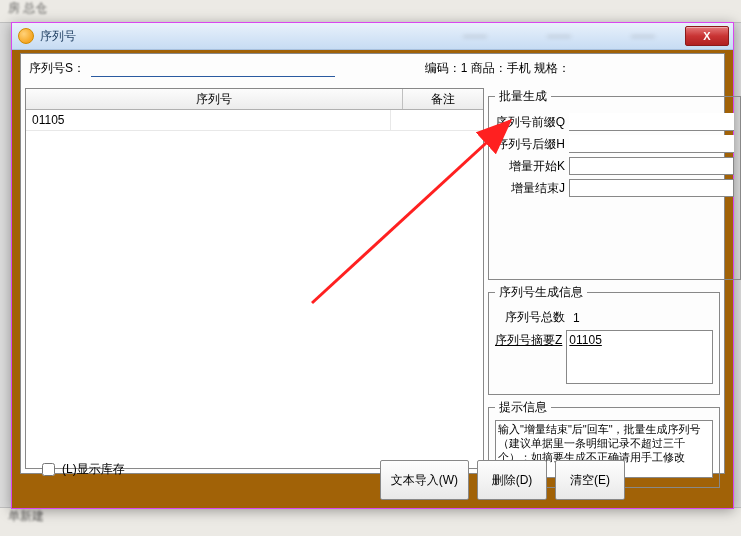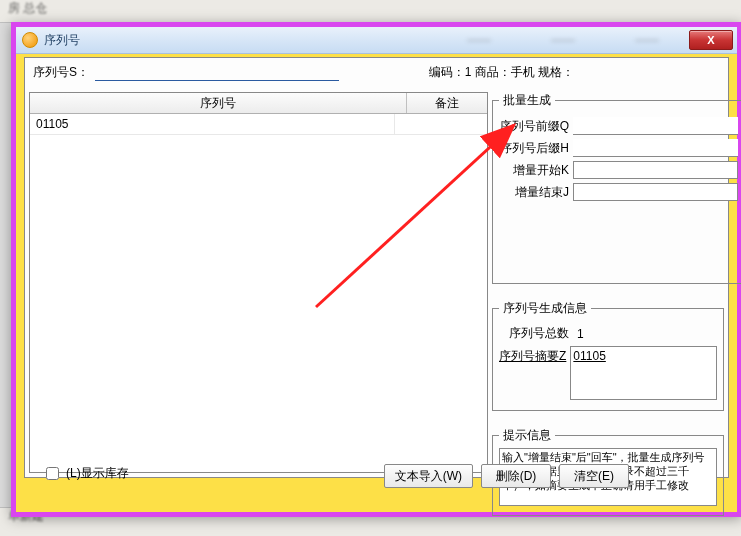--- a/index.html
+++ b/index.html
@@ -24,22 +24,22 @@
     background: #eceae5;
     border-bottom: 1px solid #c0c0c0;
   }
   .bg-toolbar span { filter: blur(1px); opacity: 0.6; margin-left: 8px; }
   .dialog {
     position: absolute;
     left: 11px;
     top: 22px;
     width: 721px;
     height: 485px;
-    background: #fde047;
-    border: 5px solid #d946ef;
+    background: #a16207;
+    border: 1px solid #d946ef;
     box-shadow: 0 2px 12px rgba(0,0,0,0.35);
   }
   .titlebar {
     height: 26px;
     background: linear-gradient(#e9f1fb, #d7e6f7 50%, #c7dcf3);
     border-bottom: 1px solid #a8c0dd;
     display: flex;
     align-items: center;
     padding: 0 4px 0 6px;
   }
@@ -128,21 +128,21 @@
     flex: 1;
     padding: 0 6px;
     line-height: 20px;
     border-right: 1px solid #e8e8e8;
   }
   .grid-row div:last-child { flex: 0 0 80px; border-right: none; }
   .right-col {
     width: 232px;
     display: flex;
     flex-direction: column;
-    gap: 16px;
+    gap: 4px;
   }
   fieldset {
     border: 1px solid #888;
     padding: 4px 6px 6px 6px;
     margin: 0;
   }
   legend {
     padding: 0 4px;
     font-size: 12px;
   }
@@ -215,21 +215,21 @@
     gap: 8px;
     padding-right: 100px;
   }
   .footer .btn-group-right {
     display: flex;
     gap: 8px;
     padding-right: 4px;
   }
   button.win {
     min-width: 70px;
-    height: 24px;
+    height: 40px;
     border: 1px solid #888;
     background: linear-gradient(#fefefe, #e9e9e9);
     border-radius: 2px;
     font-size: 12px;
     font-family: inherit;
     cursor: pointer;
     padding: 0 10px;
   }
   .arrow {
     position: absolute;

